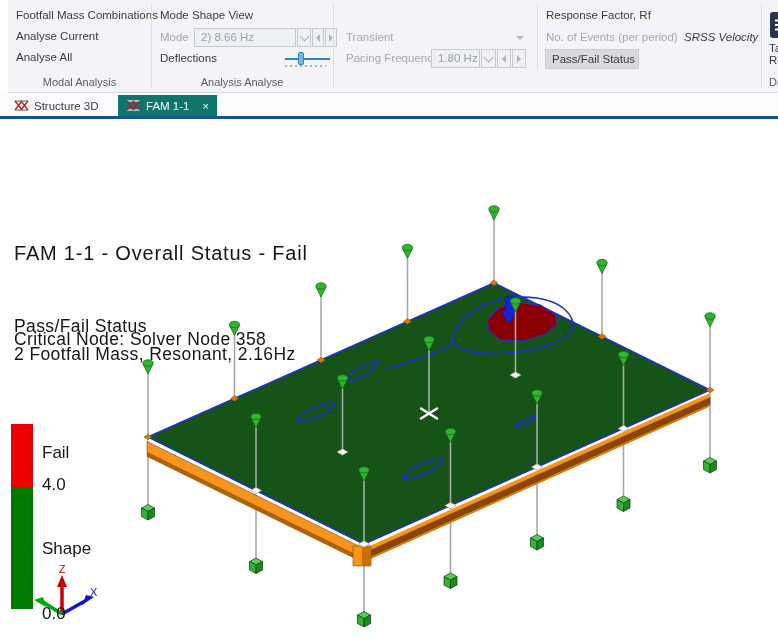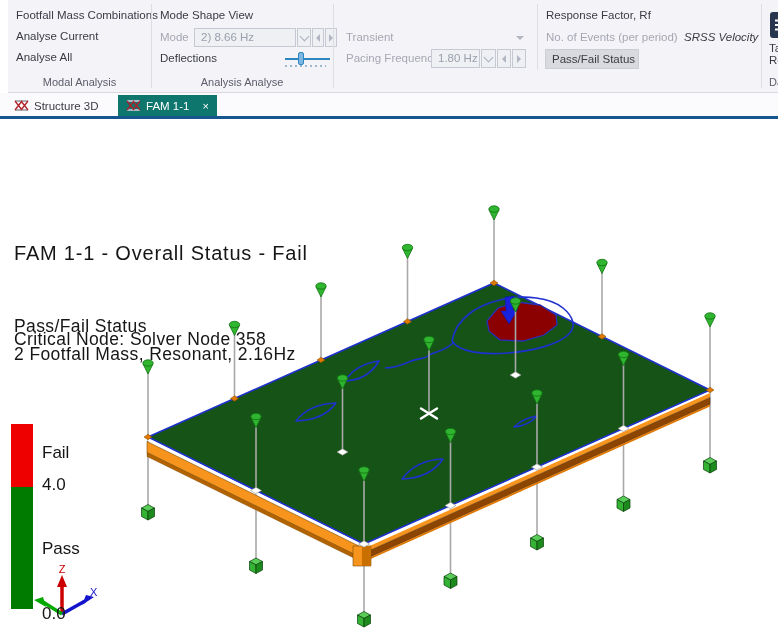--- a/index.html
+++ b/index.html
@@ -136,21 +136,21 @@
 
     <div class="vtext" id="vtitle">FAM 1-1 - Overall Status - Fail</div>
     <div class="vtext info-line" style="top:196.5px;">Pass/Fail Status</div>
     <div class="vtext info-line" style="top:210px;">Critical Node: Solver Node 358</div>
     <div class="vtext info-line" style="top:225px;">2 Footfall Mass, Resonant, 2.16Hz</div>
 
     <div id="legend-fail-swatch"></div>
     <div id="legend-pass-swatch"></div>
     <div class="legend-text" style="top:324px;">Fail</div>
     <div class="legend-text" style="top:356px;">4.0</div>
-    <div class="legend-text" style="top:420px;">Pass</div>
+    <div class="legend-text" style="top:420px;">Shape</div>
     <div class="legend-text" style="top:485px;">0.0</div>
 
     <svg id="scene" width="778" height="520" viewBox="0 119 778 520">
 
       <g id="g-below">
           <line x1="148" y1="439" x2="148" y2="509" stroke="#a9a9a9" stroke-width="1.6"></line>
           <line x1="256" y1="492.5" x2="256" y2="562.5" stroke="#a9a9a9" stroke-width="1.6"></line>
           <line x1="364" y1="546" x2="364" y2="616" stroke="#a9a9a9" stroke-width="1.6"></line>
           <line x1="450.5" y1="507.5" x2="450.5" y2="577.5" stroke="#a9a9a9" stroke-width="1.6"></line>
           <line x1="537" y1="469" x2="537" y2="539" stroke="#a9a9a9" stroke-width="1.6"></line>

